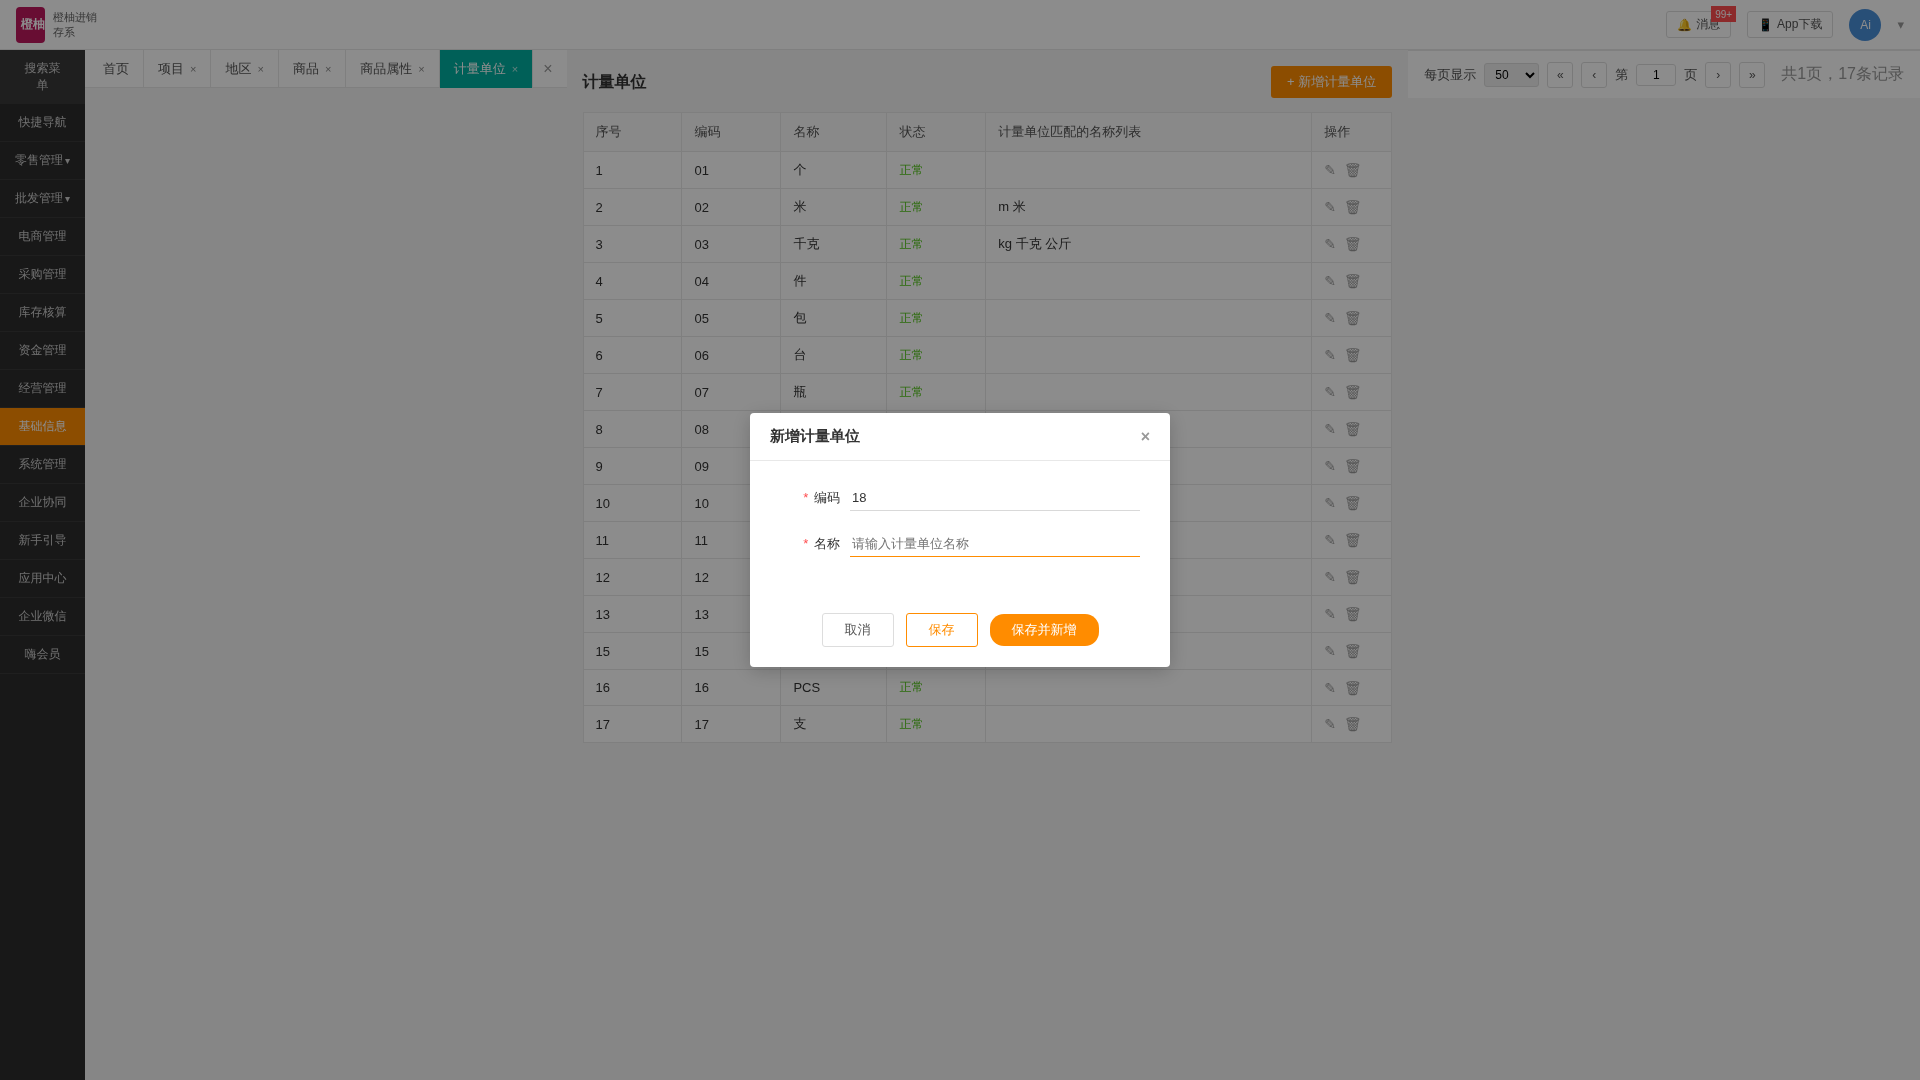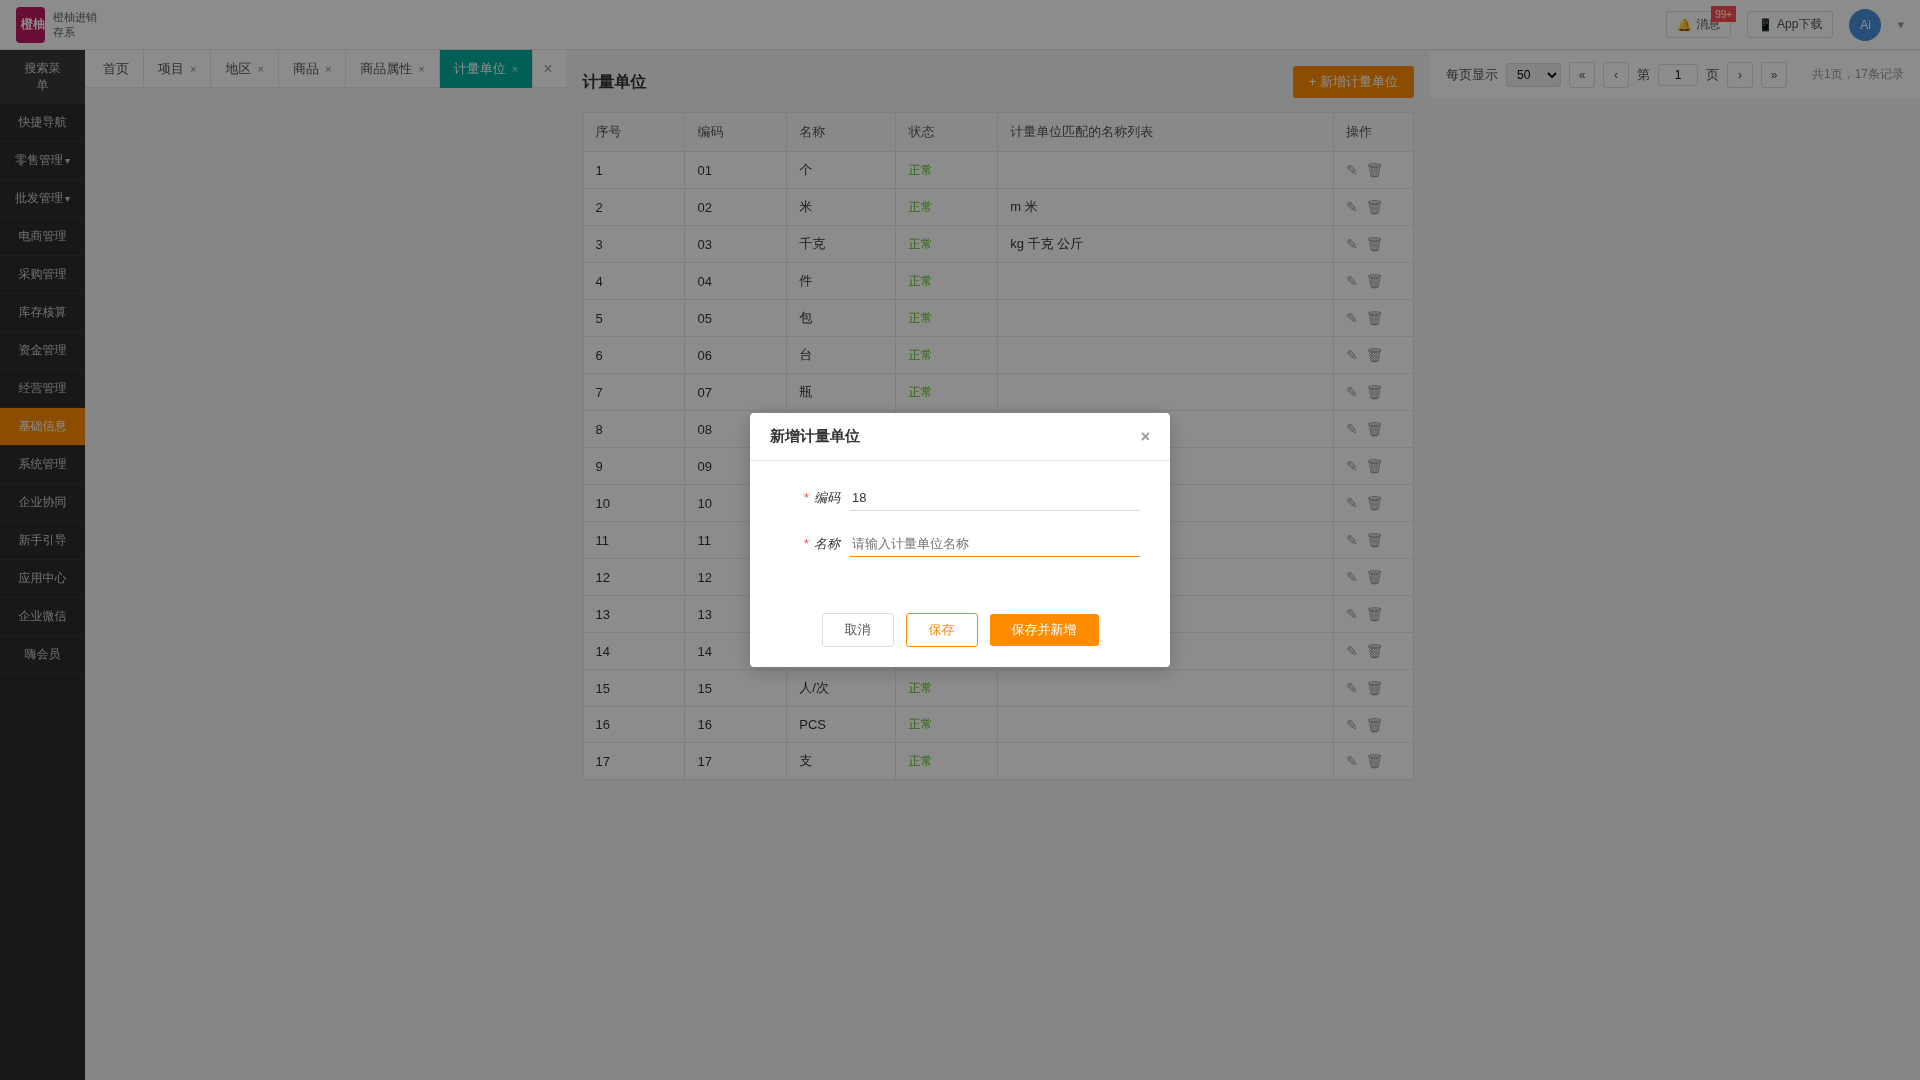--- a/index.html
+++ b/index.html
@@ -322,21 +322,20 @@
       align-items: center;
       margin-bottom: 20px;
     }
     .form-label {
       width: 60px;
       text-align: right;
       margin-right: 10px;
       font-size: 13px;
       color: #333;
       flex-shrink: 0;
-      font-style: italic;
     }
     .form-required {
       color: #ff4d4f;
       margin-right: 2px;
     }
     .form-input {
       flex: 1;
       border: none;
       border-bottom: 1px solid #d9d9d9;
       padding: 5px 2px;
@@ -369,21 +368,21 @@
       background: #fff;
       border-radius: 3px;
       cursor: pointer;
       font-size: 13px;
       color: #ff8c00;
     }
     .btn-save-new {
       padding: 7px 22px;
       border: none;
       background: #ff8c00;
-      border-radius: 3px;
+      border-radius: 14px;
       cursor: pointer;
       font-size: 13px;
       color: #fff;
     }
   </style>
 </head>
 <body>
 
 <div class="top-header">
   <div class="logo-area">
@@ -676,33 +675,20 @@
     <td><span class="status-normal">正常</span></td>
     <td></td>
     <td>
       <div class="action-icons">
         <span class="action-icon" title="编辑">✎</span>
         <span class="action-icon" title="删除">🗑</span>
       </div>
     </td>
   </tr>
             <tr>
-    <td>14</td>
-    <td>14</td>
-    <td>钢材</td>
-    <td><span class="status-normal">正常</span></td>
-    <td></td>
-    <td>
-      <div class="action-icons">
-        <span class="action-icon" title="编辑">✎</span>
-        <span class="action-icon" title="删除">🗑</span>
-      </div>
-    </td>
-  </tr>
-            <tr>
     <td>15</td>
     <td>15</td>
     <td>人/次</td>
     <td><span class="status-normal">正常</span></td>
     <td></td>
     <td>
       <div class="action-icons">
         <span class="action-icon" title="编辑">✎</span>
         <span class="action-icon" title="删除">🗑</span>
       </div>
@@ -745,21 +731,21 @@
         <option>100</option>
         <option>200</option>
       </select>
       <button class="page-nav-btn">«</button>
       <button class="page-nav-btn">‹</button>
       <span>第</span>
       <input class="page-input" value="1" style="">
       <span>页</span>
       <button class="page-nav-btn">›</button>
       <button class="page-nav-btn">»</button>
-      <span style="margin-left:17px;color:#999;font-size:12px;">共1页，17条记录</span>
+      <span style="margin-left:8px;color:#999;font-size:16px;">共1页，17条记录</span>
     </div>
   </div>
 </div>
 
 <div class="modal-overlay">
   <div class="modal">
     <div class="modal-header">
       <span>新增计量单位</span>
       <span class="modal-close">×</span>
     </div>

